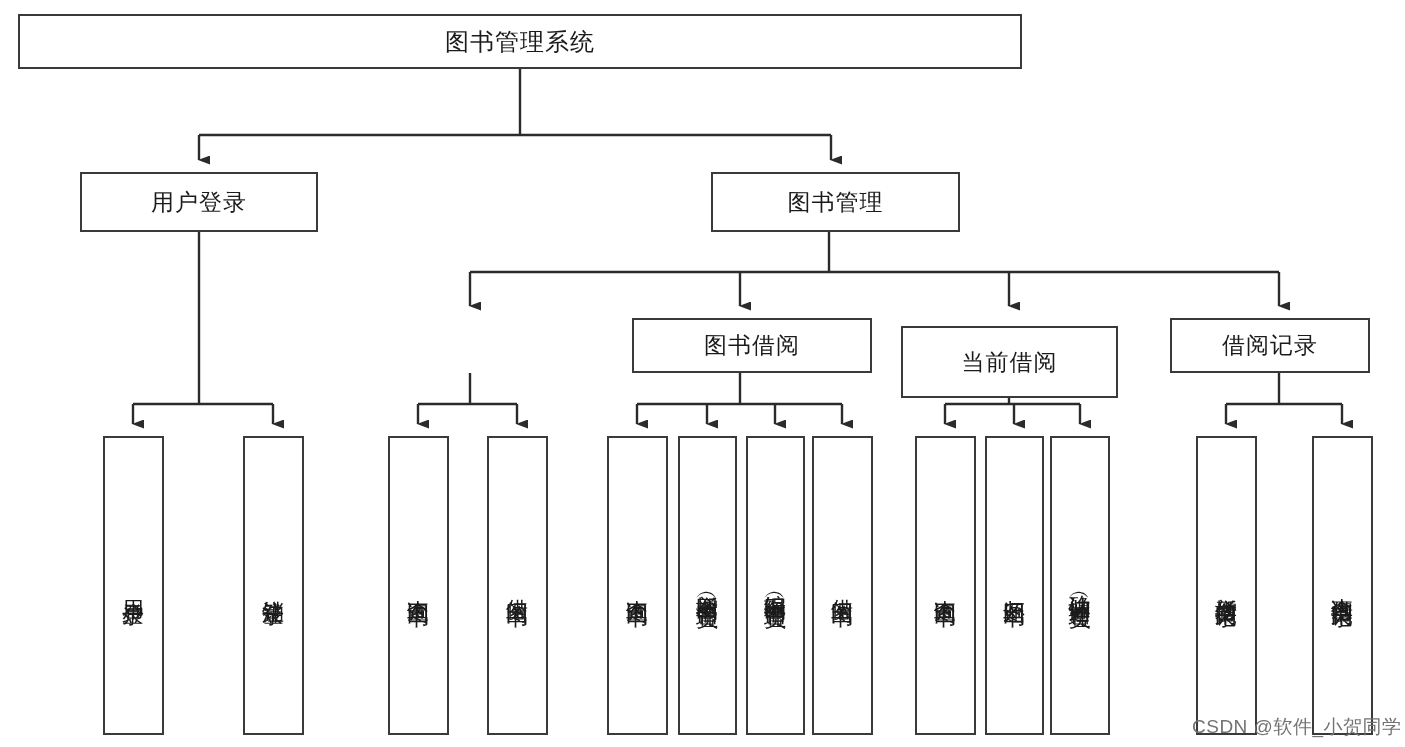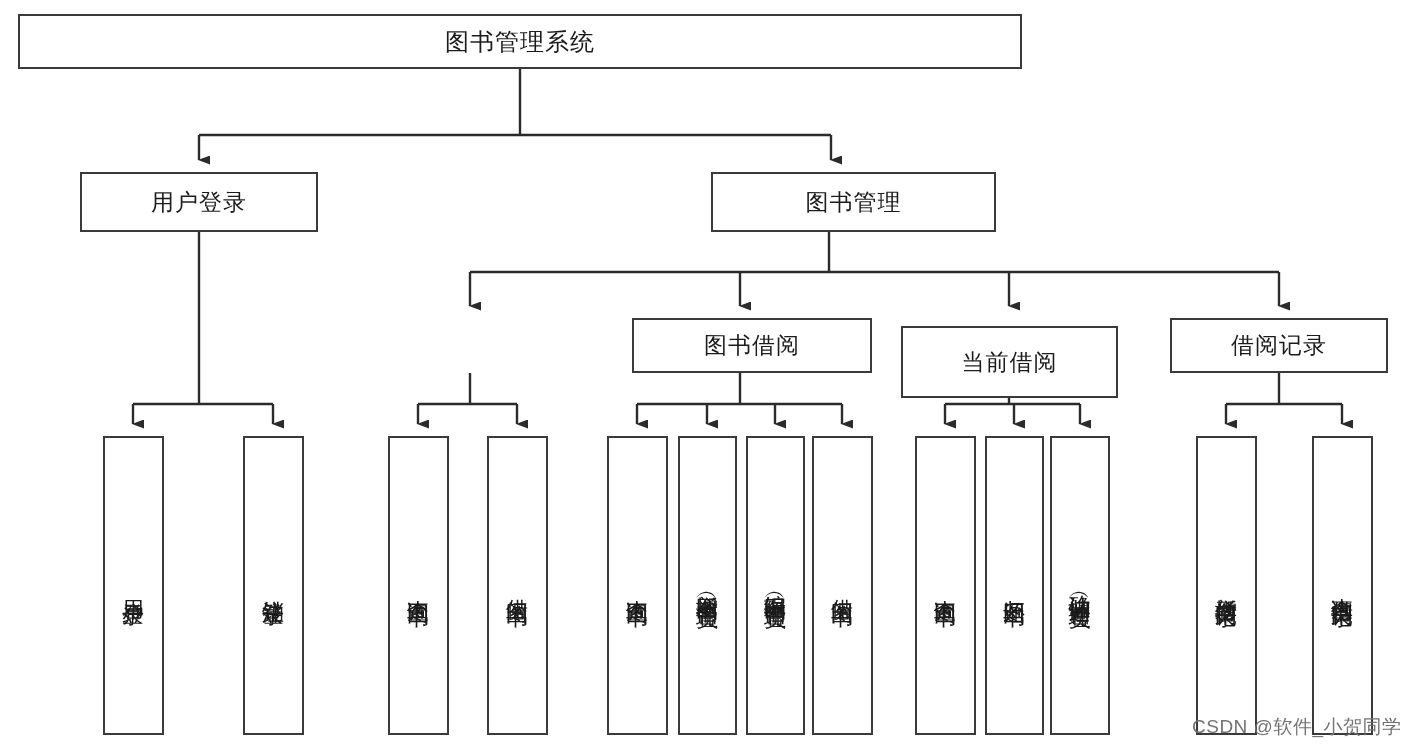--- a/index.html
+++ b/index.html
@@ -124,25 +124,25 @@
       <path d="M1279,373 L1279,404"></path>
       <path d="M1226,404 L1342,404"></path>
       <path d="M1226,404 L1226,424" marker-end="url(#arw)"></path>
       <path d="M1342,404 L1342,424" marker-end="url(#arw)"></path>
     </g>
   </svg>
 
   <div class="node horizontal root" style="left: 18px; top: 14px; width: 1004px; height: 55px;">图书管理系统</div>
 
   <div class="node horizontal" style="left: 80px; top: 172px; width: 238px; height: 60px;">用户登录</div>
-  <div class="node horizontal" style="left: 711px; top: 172px; width: 285px; height: 60px; font-family: Liberation Mono, monospace;">图书管理</div>
+  <div class="node horizontal" style="left: 711px; top: 172px; width: 249px; height: 60px; font-family: Liberation Mono, monospace;">图书管理</div>
 
   <div class="node horizontal" style="left: 632px; top: 318px; width: 240px; height: 55px;">图书借阅</div>
   <div class="node horizontal" style="left: 901px; top: 326px; width: 217px; height: 72px;">当前借阅</div>
-  <div class="node horizontal" style="left: 1170px; top: 318px; width: 218px; height: 55px;">借阅记录</div>
+  <div class="node horizontal" style="left: 1170px; top: 318px; width: 200px; height: 55px;">借阅记录</div>
 
   <div class="node vertical" style="left: 103px; top: 436px; width: 61px; height: 299px;">用户登录</div>
   <div class="node vertical" style="left: 243px; top: 436px; width: 61px; height: 299px;">注销登录</div>
   <div class="node vertical" style="left: 388px; top: 436px; width: 61px; height: 299px;">查询图书</div>
   <div class="node vertical" style="left: 487px; top: 436px; width: 61px; height: 299px;">借阅图书</div>
   <div class="node vertical" style="left: 607px; top: 436px; width: 61px; height: 299px;">查询图书</div>
   <div class="node vertical" style="left: 678px; top: 436px; width: 59px; height: 299px;">新增图书（管理员）</div>
   <div class="node vertical" style="left: 746px; top: 436px; width: 59px; height: 299px;">编辑图书（管理员）</div>
   <div class="node vertical" style="left: 812px; top: 436px; width: 61px; height: 299px;">借阅图书</div>
   <div class="node vertical" style="left: 915px; top: 436px; width: 61px; height: 299px;">查询图书</div>

